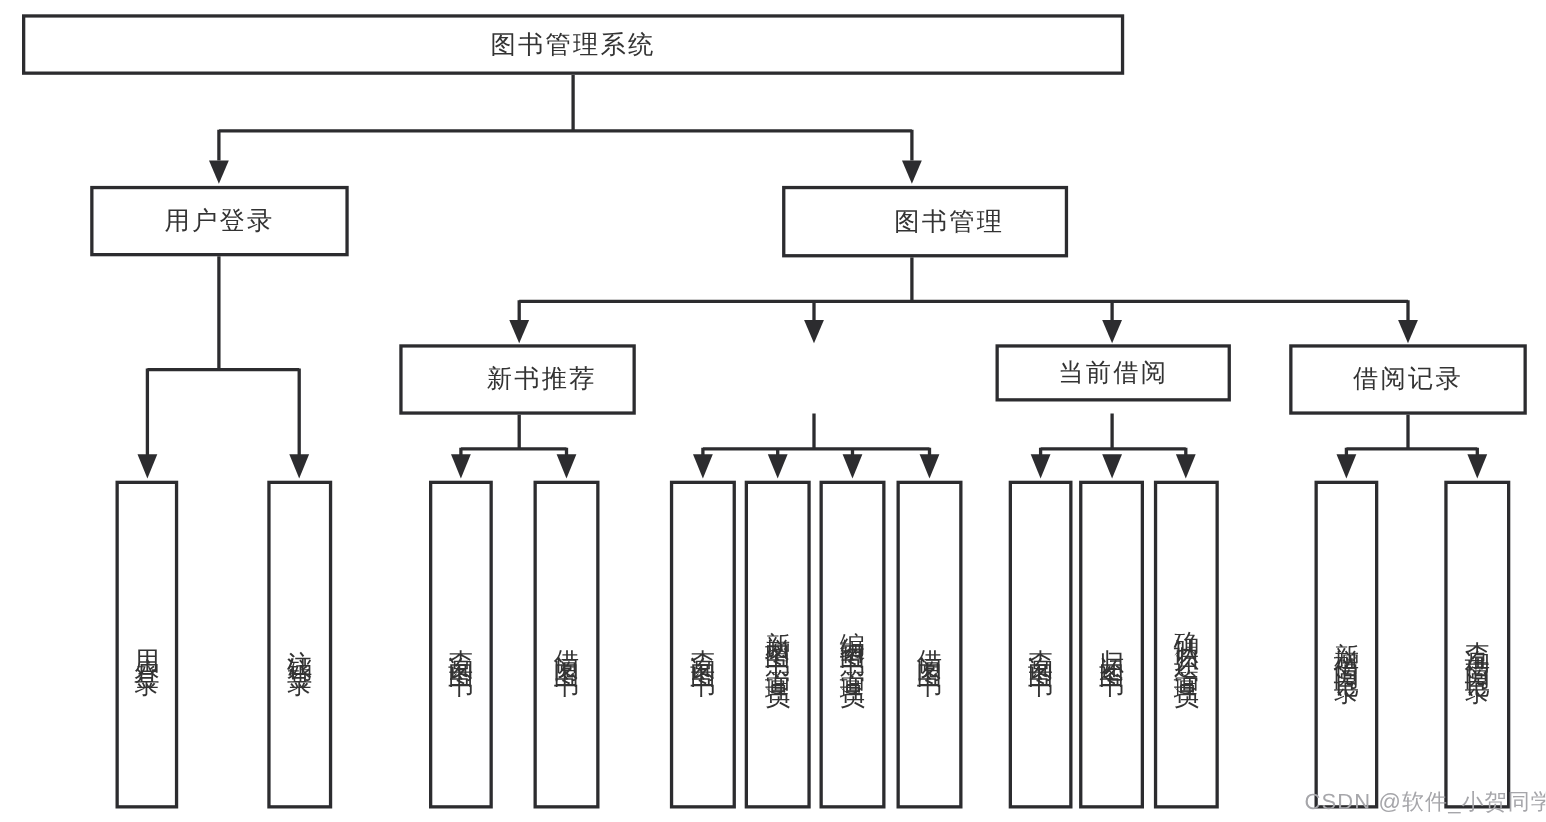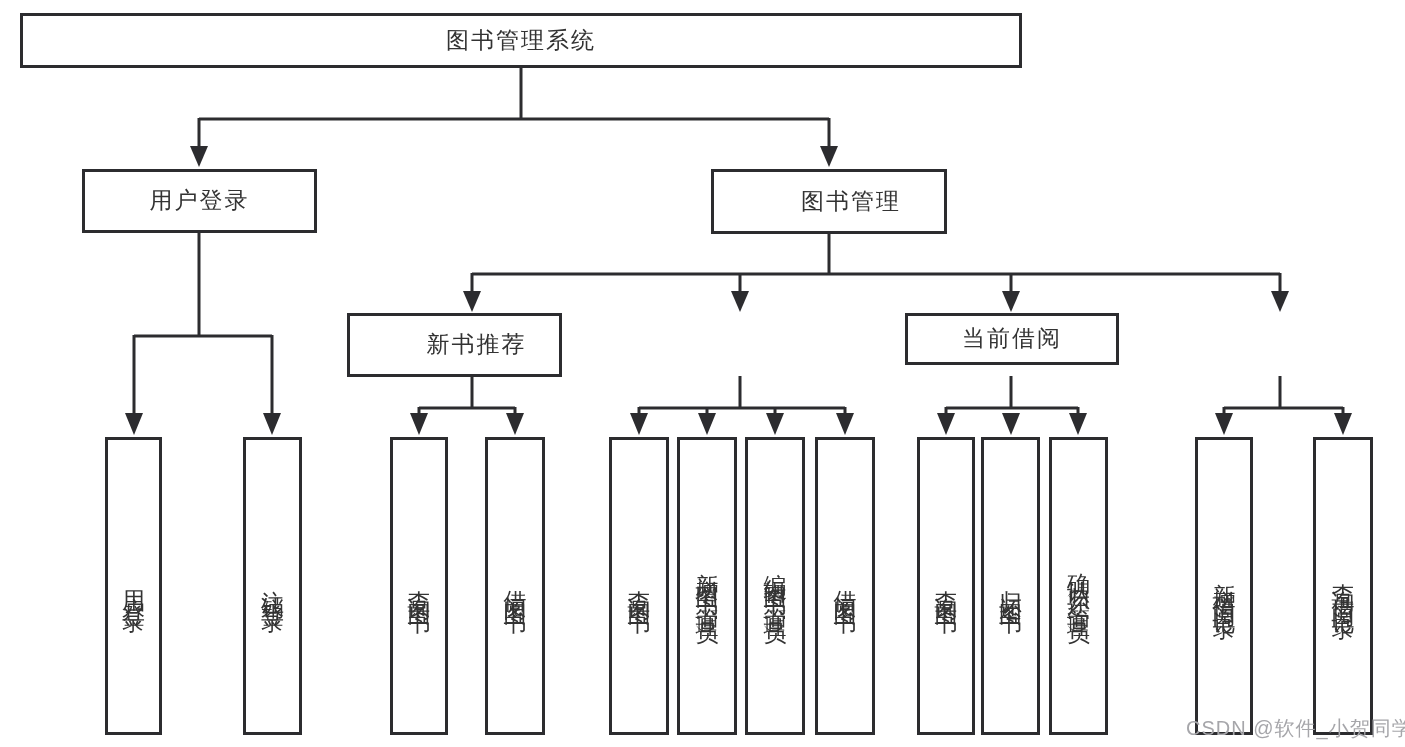--- a/index.html
+++ b/index.html
@@ -79,29 +79,32 @@
     </g>
   </svg>
 
   <div class="node" style="left:20px;top:13px;width:1002px;height:55px;">
     <span>图书管理系统</span>
   </div>
 
   <div class="node" style="left:82px;top:169px;width:235px;height:64px;">
     <span>用户登录</span>
   </div>
-  <div class="node" style="left:711px;top:169px;width:236px;height:65px;padding-left:44px;">
+  <div class="node" style="left:711px;top:169px;width:260px;height:65px;padding-left:44px;">
     <span>图书管理</span>
   </div>
 
-  <div class="node" style="left:347px;top:313px;width:215px;height:64px;padding-left:44px;">
+  <div class="node" style="left:363px;top:313px;width:215px;height:64px;padding-left:44px;">
     <span>新书推荐</span>
   </div>
   <div class="node" style="left:905px;top:313px;width:214px;height:52px;">
     <span>当前借阅</span>
+  </div>
+  <div class="node" style="left:1172px;top:313px;width:216px;height:64px;">
+    <span>借阅记录</span>
   </div>
 
   <div class="node leaf" style="left:105px;width:57px;">
     <span class="vtext">用户登录</span>
   </div>
   <div class="node leaf" style="left:243px;width:59px;">
     <span class="vtext">注销登录</span>
   </div>
 
   <div class="node leaf" style="left:390px;width:58px;">

